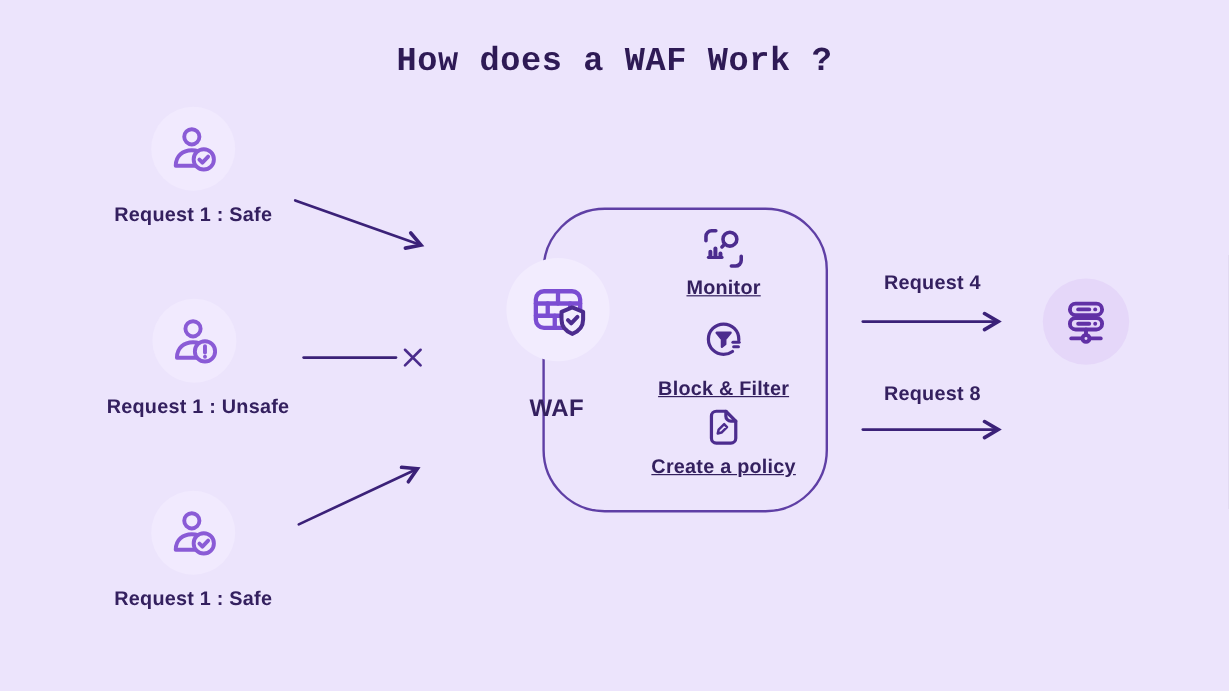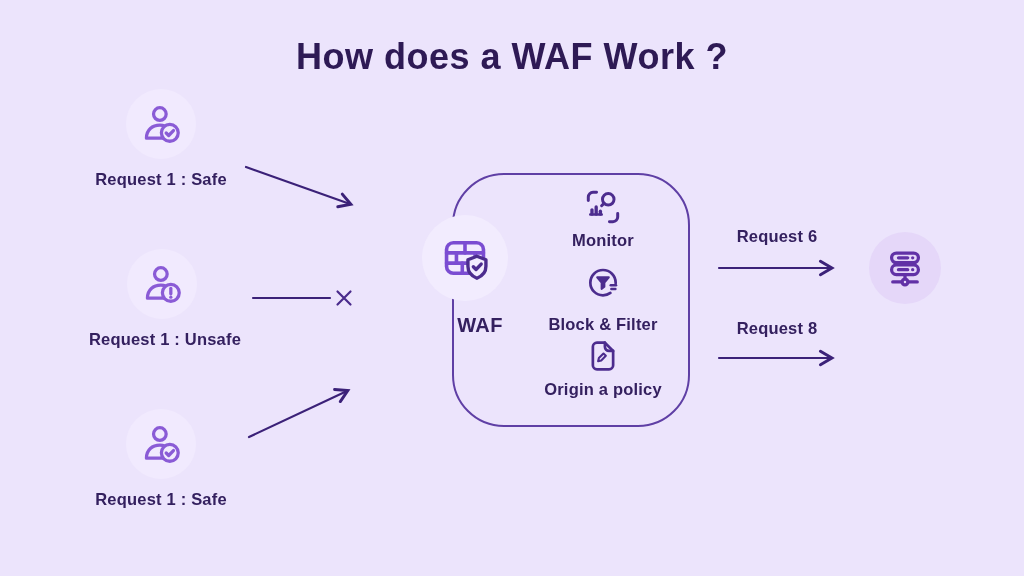--- a/index.html
+++ b/index.html
@@ -3,47 +3,47 @@
 <meta charset="utf-8">
 <style>
   html,body{margin:0;padding:0;background:#cfc8e0;}
   .stage{
     position:relative;width:1024px;height:576px;margin:0 auto;
     background:#ECE4FC;overflow:hidden;
     font-family:"Liberation Sans",sans-serif;color:#34205F;
   }
   .title{
     position:absolute;left:0;top:36px;width:100%;text-align:center;
-    font-size:36px;font-weight:700;letter-spacing:.5px;color:#2E1A55;
+    font-size:28px;font-weight:700;letter-spacing:.5px;color:#2E1A55;font-family:Liberation Mono, monospace;
   }
   .node-circle{position:absolute;border-radius:50%;display:flex;align-items:center;justify-content:center;}
   .user-circle{width:70px;height:70px;background:#F1EAFE;}
   .waf-circle{width:86px;height:86px;background:#F2ECFE;}
   .origin-circle{width:72px;height:72px;background:#E5D7F9;}
   .node-label{
     position:absolute;transform:translateX(-50%);white-space:nowrap;
     font-size:16.5px;font-weight:600;letter-spacing:.2px;
   }
   .waf-box{
     position:absolute;left:452px;top:173px;width:234px;height:250px;
     border:2px solid #5F3FA5;border-radius:52px;background:transparent;
   }
   .waf-acronym{
-    position:absolute;left:464px;top:314px;transform:translateX(-50%);
-    font-size:20px;font-weight:700;letter-spacing:.4px;margin-left:16px;
+    position:absolute;left:464px;top:330px;transform:translateX(-50%);
+    font-size:20px;font-weight:700;letter-spacing:.4px;
   }
   .waf-fullname{
     position:absolute;left:464px;top:344px;transform:translateX(-50%);
     width:150px;text-align:center;font-size:16.5px;font-weight:600;
     letter-spacing:.2px;line-height:22px;
   }
   .feature-icon{position:absolute;transform:translateX(-50%);}
   .feature-label{
     position:absolute;transform:translateX(-50%);white-space:nowrap;
-    font-size:16.5px;font-weight:600;letter-spacing:.2px;
+    font-size:16.5px;font-weight:600;letter-spacing:.2px;text-decoration:underline;
   }
   .flow-label{
     position:absolute;transform:translateX(-50%);white-space:nowrap;
     font-size:16.5px;font-weight:600;letter-spacing:.2px;
   }
   .origin-label{
     position:absolute;left:905px;top:318px;transform:translateX(-50%);
     width:80px;text-align:center;font-size:16.5px;font-weight:600;
     letter-spacing:.2px;line-height:23px;
   }
@@ -157,23 +157,23 @@
   </div>
   <div class="feature-label" style="left:603px;top:315px;">Block &amp; Filter</div>
 
   <div class="feature-icon" style="left:603px;top:337px;">
     <svg width="38" height="38" viewBox="0 0 24 24" fill="none" stroke="#4C2C8E" stroke-width="1.7" stroke-linecap="round" stroke-linejoin="round">
       <path d="M13.2 3.6 H8.2 a2.6 2.6 0 0 0 -2.6 2.6 v11.6 a2.6 2.6 0 0 0 2.6 2.6 h7.6 a2.6 2.6 0 0 0 2.6 -2.6 V8.8 z"></path>
       <path d="M13.2 3.6 v2.6 a2.6 2.6 0 0 0 2.6 2.6 h2.6"></path>
       <path d="M8.9 15.3 l.5 -2 2.9 -2.9 1.5 1.5 -2.9 2.9 z" stroke-width="1.3"></path>
     </svg>
   </div>
-  <div class="feature-label" style="left:603px;top:380px;">Origin a policy</div>
+  <div class="feature-label" style="left:603px;top:380px;">Create a policy</div>
 
-  <div class="flow-label" style="left:777px;top:227px;">Request 6</div>
+  <div class="flow-label" style="left:777px;top:227px;">Request 4</div>
   <div class="flow-label" style="left:777px;top:319px;">Request 8</div>
 
   <div class="node-circle origin-circle" style="left:869px;top:232px;">
     <span>
       <svg width="46" height="46" viewBox="0 0 24 24" fill="none" stroke="#6131A6" stroke-width="1.7" stroke-linecap="round" stroke-linejoin="round">
         <rect x="5" y="4.2" width="14" height="5" rx="2.5"></rect>
         <rect x="5" y="10.4" width="14" height="5" rx="2.5"></rect>
         <path d="M8.6 6.7 h4.8"></path>
         <path d="M16 6.7 h.01"></path>
         <path d="M8.6 12.9 h4.8"></path>

